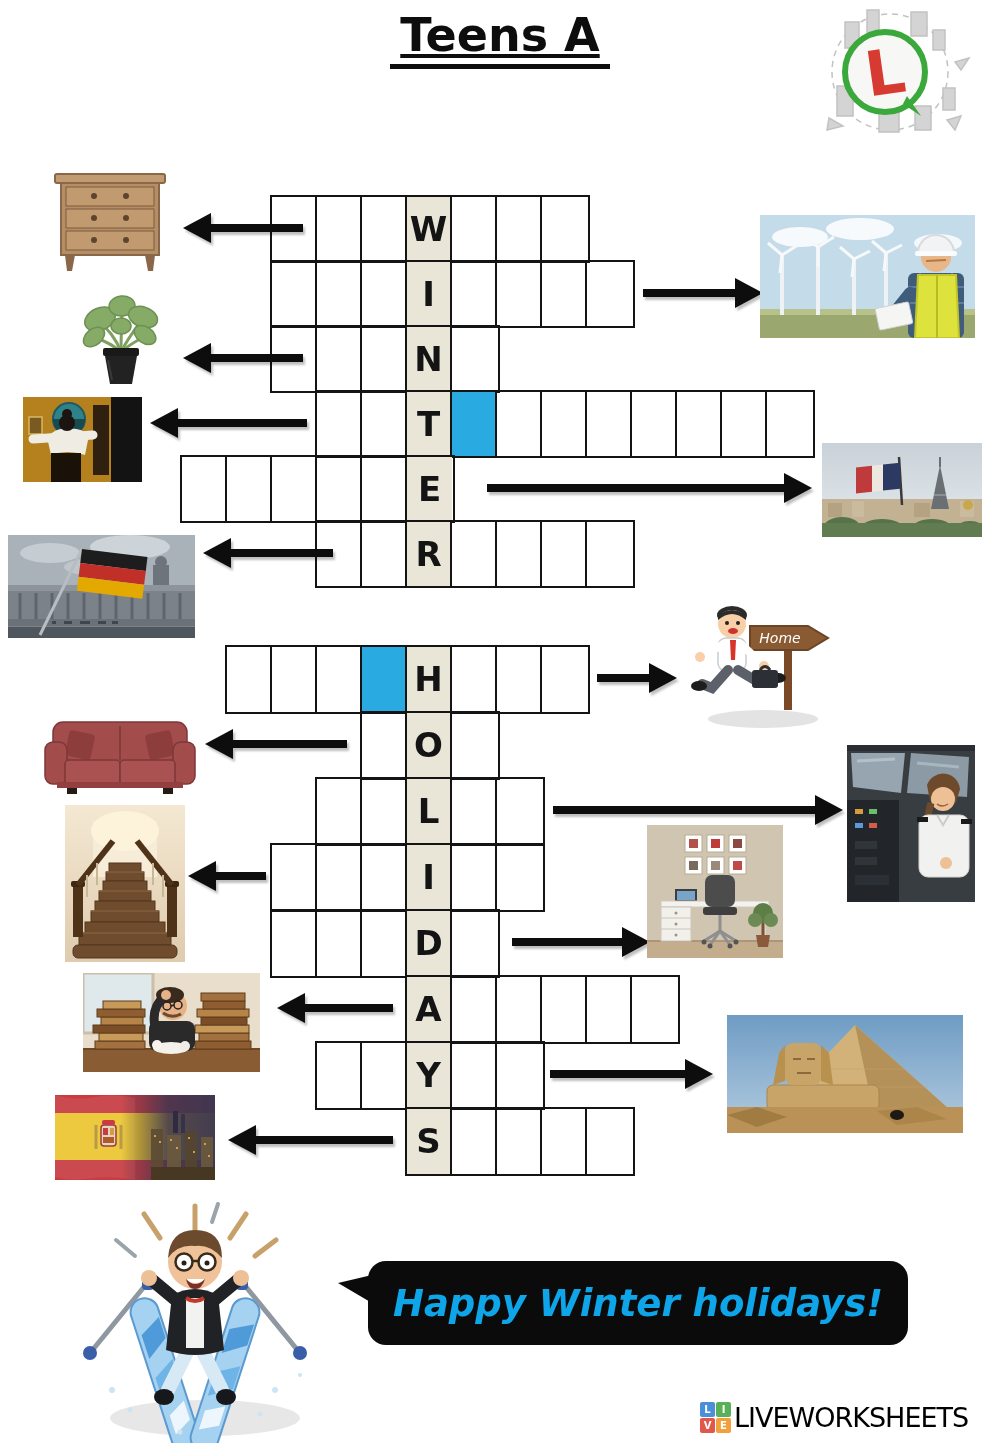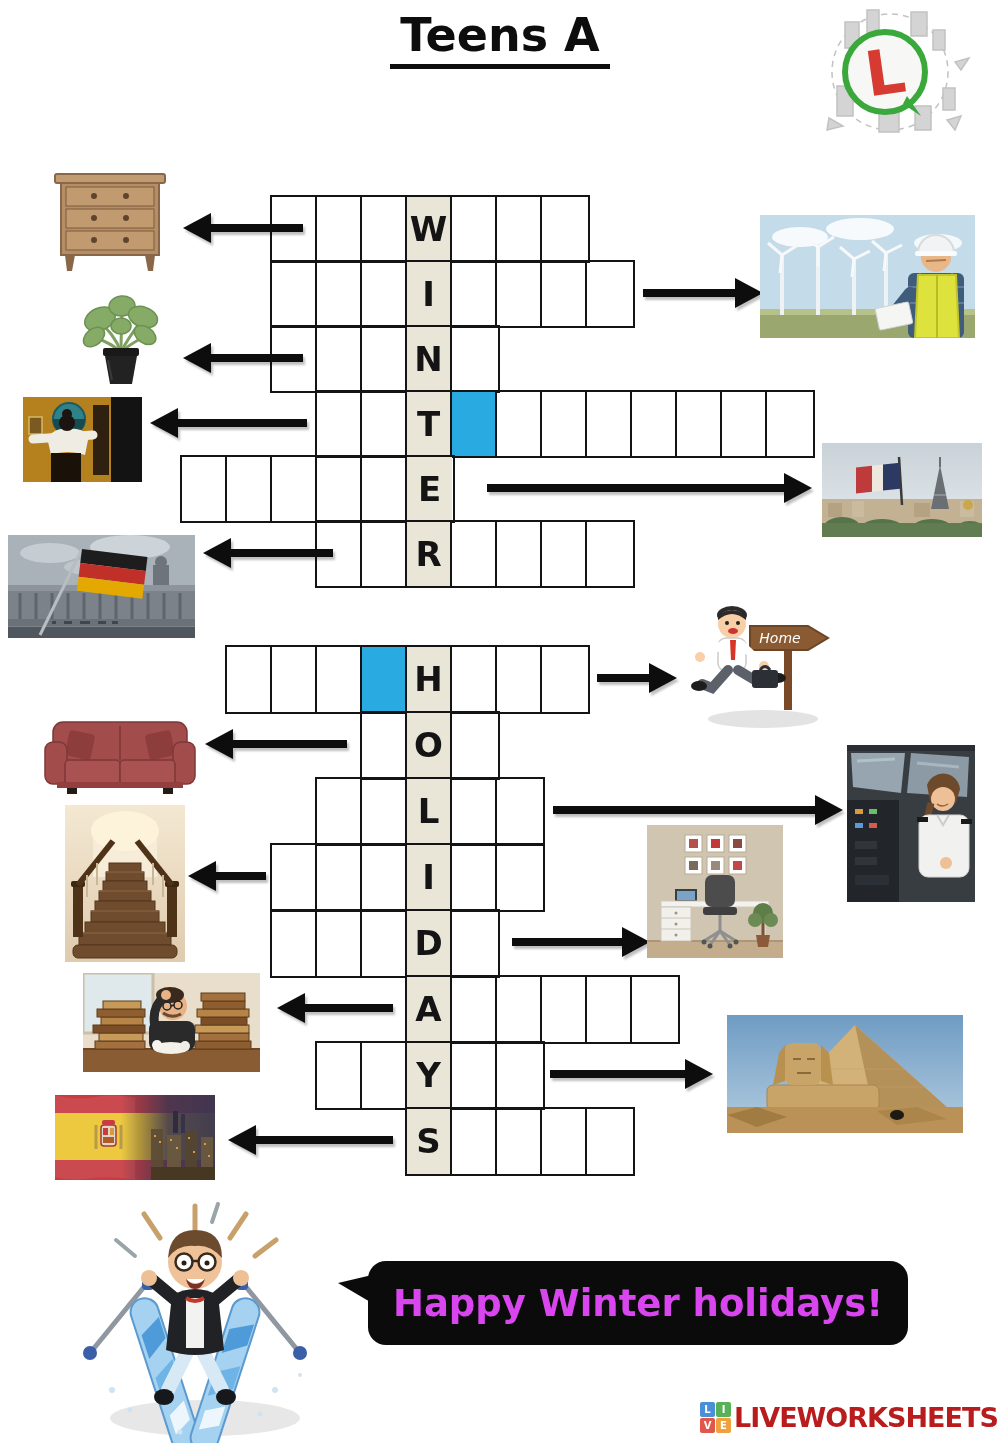--- a/index.html
+++ b/index.html
@@ -1,21 +1,21 @@
 <!DOCTYPE html>
 <html><head>
 <meta charset="utf-8">
 <style>
   html,body{margin:0;padding:0;background:#fff;}
   .page{position:relative;width:1000px;height:1443px;background:#ffffff;overflow:hidden;
         font-family:"DejaVu Sans","Liberation Sans",sans-serif;}
   
   .title-wrap{position:absolute;left:0;top:10px;width:1000px;text-align:center;z-index:4;}
   .title-line{display:inline-block;font-weight:bold;color:#0d0d0d;border-bottom:5px solid #0d0d0d;
-              padding:0 10px 3px 10px;line-height:1.1;}
+              padding:0 10px 3px 10px;line-height:1.1;text-decoration:underline;}
   .t1{font-size:46px;}
   .t2{font-size:45px;margin-top:8px;}
   
   .hlogo{position:absolute;left:815px;top:0px;width:160px;height:150px;z-index:4;}
   
   #crossword{position:absolute;left:0;top:0;width:1000px;height:1443px;z-index:2;}
   .strip{position:absolute;background:#e9e6d8;z-index:1;}
   .cw-row{position:absolute;display:flex;border:2.5px solid #141414;box-sizing:border-box;
           background:transparent;z-index:2;}
   .cw-cell{width:45px;height:100%;box-sizing:border-box;border-right:2.5px solid #141414;
@@ -33,27 +33,27 @@
   .arrow.left .head{left:0;border-right:28px solid #0d0d0d;}
   .arrow.right .head{right:0;border-left:28px solid #0d0d0d;}
   
   .clue-img{position:absolute;z-index:2;text-align:right;}
   .clue-img svg{display:block;width:100%;height:100%;}
   
   .bubble{position:absolute;left:368px;top:1261px;width:540px;height:84px;background:#0b0b0b;
           border-radius:18px;display:flex;align-items:center;justify-content:center;z-index:4;}
   .bubble::before{content:"";position:absolute;left:-30px;top:14px;width:0;height:0;
           border-top:8px solid transparent;border-bottom:20px solid transparent;border-right:34px solid #0b0b0b;}
-  .bubble-text{color:#d946ef;font-size:37px;font-weight:600;white-space:nowrap;}
+  .bubble-text{color:#0ea5e9;font-size:37px;font-weight:600;white-space:nowrap;font-style:italic;}
   
   .brand{position:absolute;left:700px;top:1402px;display:flex;align-items:center;z-index:4;}
   .brand-grid{display:grid;grid-template-columns:15px 15px;grid-template-rows:15px 15px;gap:1px;margin-right:3px;}
   .brand-sq{display:flex;align-items:center;justify-content:center;color:#fff;font-size:10px;font-weight:bold;border-radius:2px;}
   .sq0{background:#4a90d9;} .sq1{background:#58b158;} .sq2{background:#e2574c;} .sq3{background:#f0a03c;}
-  .brand-text{font-size:27px;font-weight:bold;color:#b91c1c;letter-spacing:-1px;}
+  .brand-text{font-size:27px;font-weight:normal;color:#000000;letter-spacing:-1px;}
 </style>
 </head>
 <body>
 
 <div class="page">
 
   <div class="title-wrap">
     <div><span class="title-line t1">Teens A</span></div>
   </div>
 

